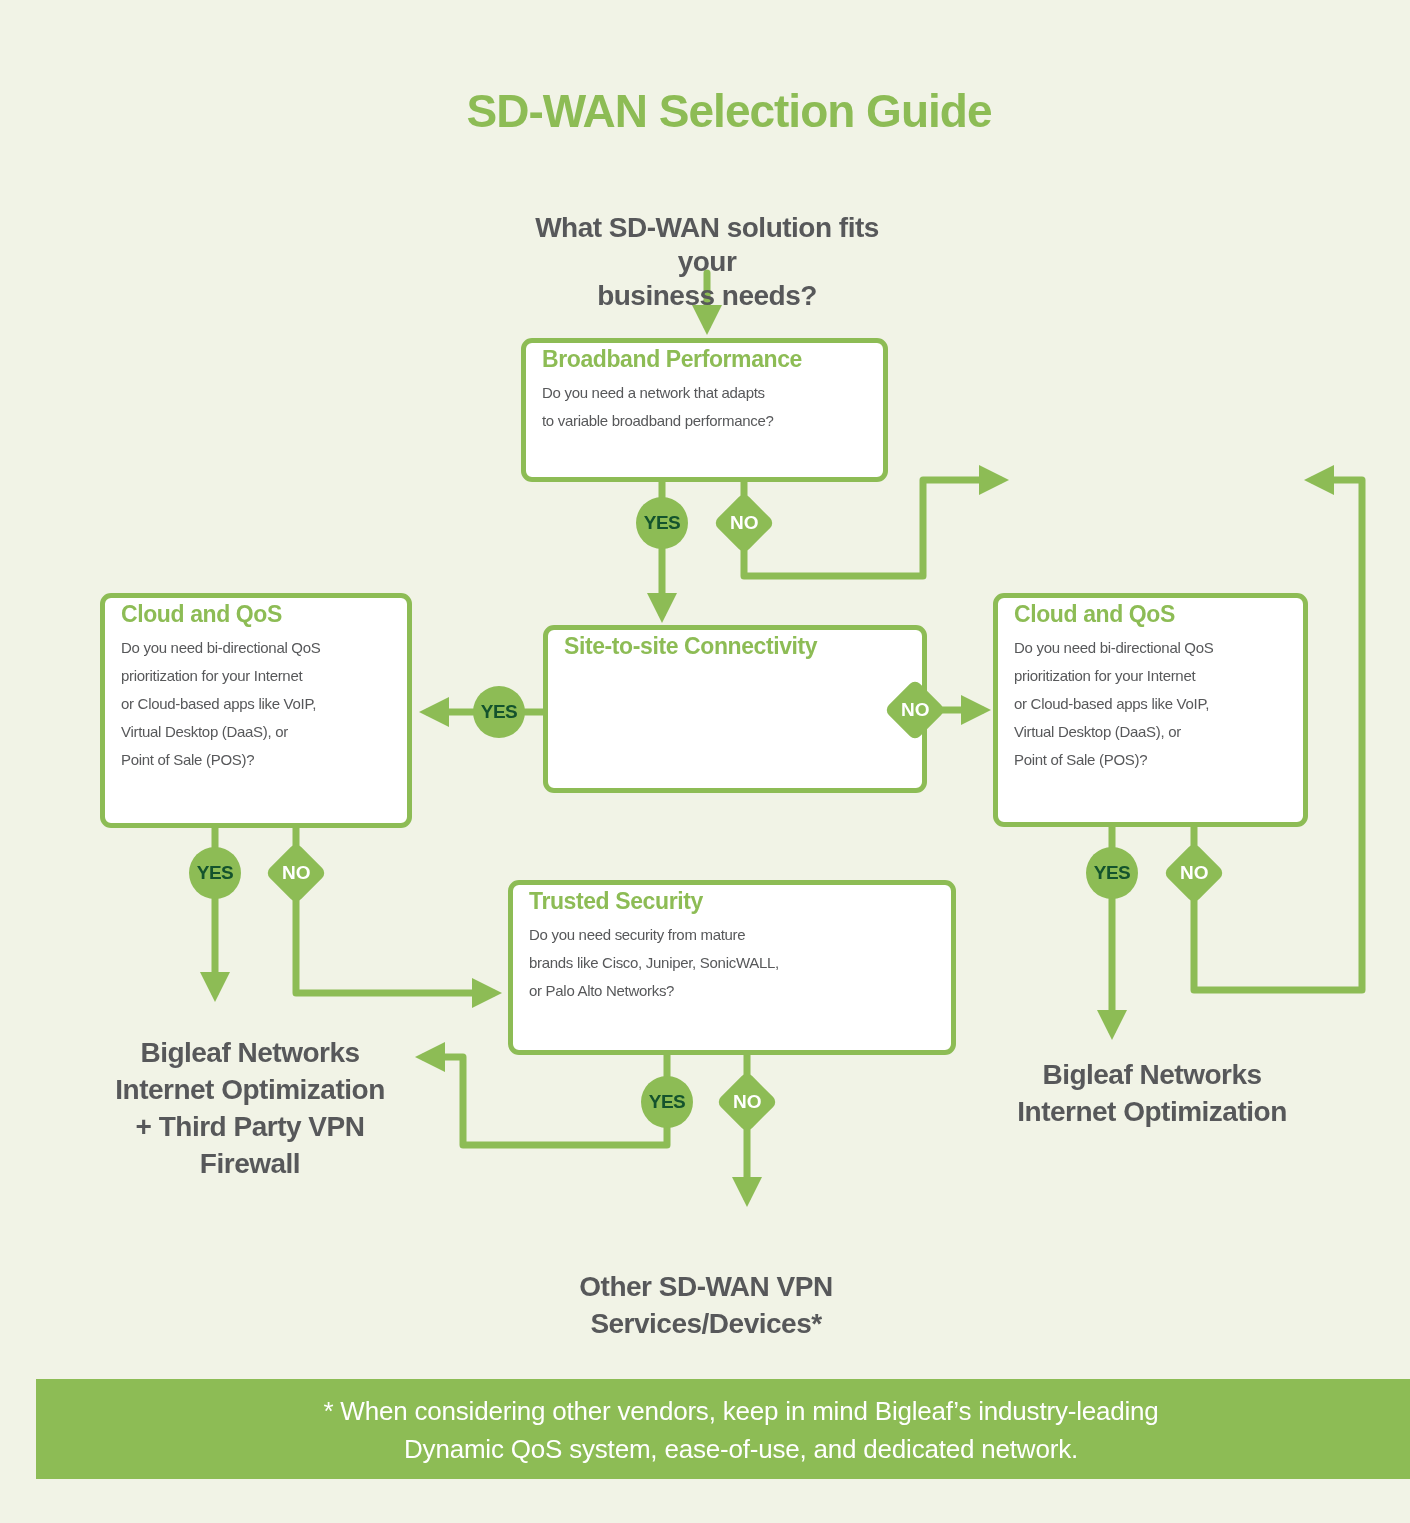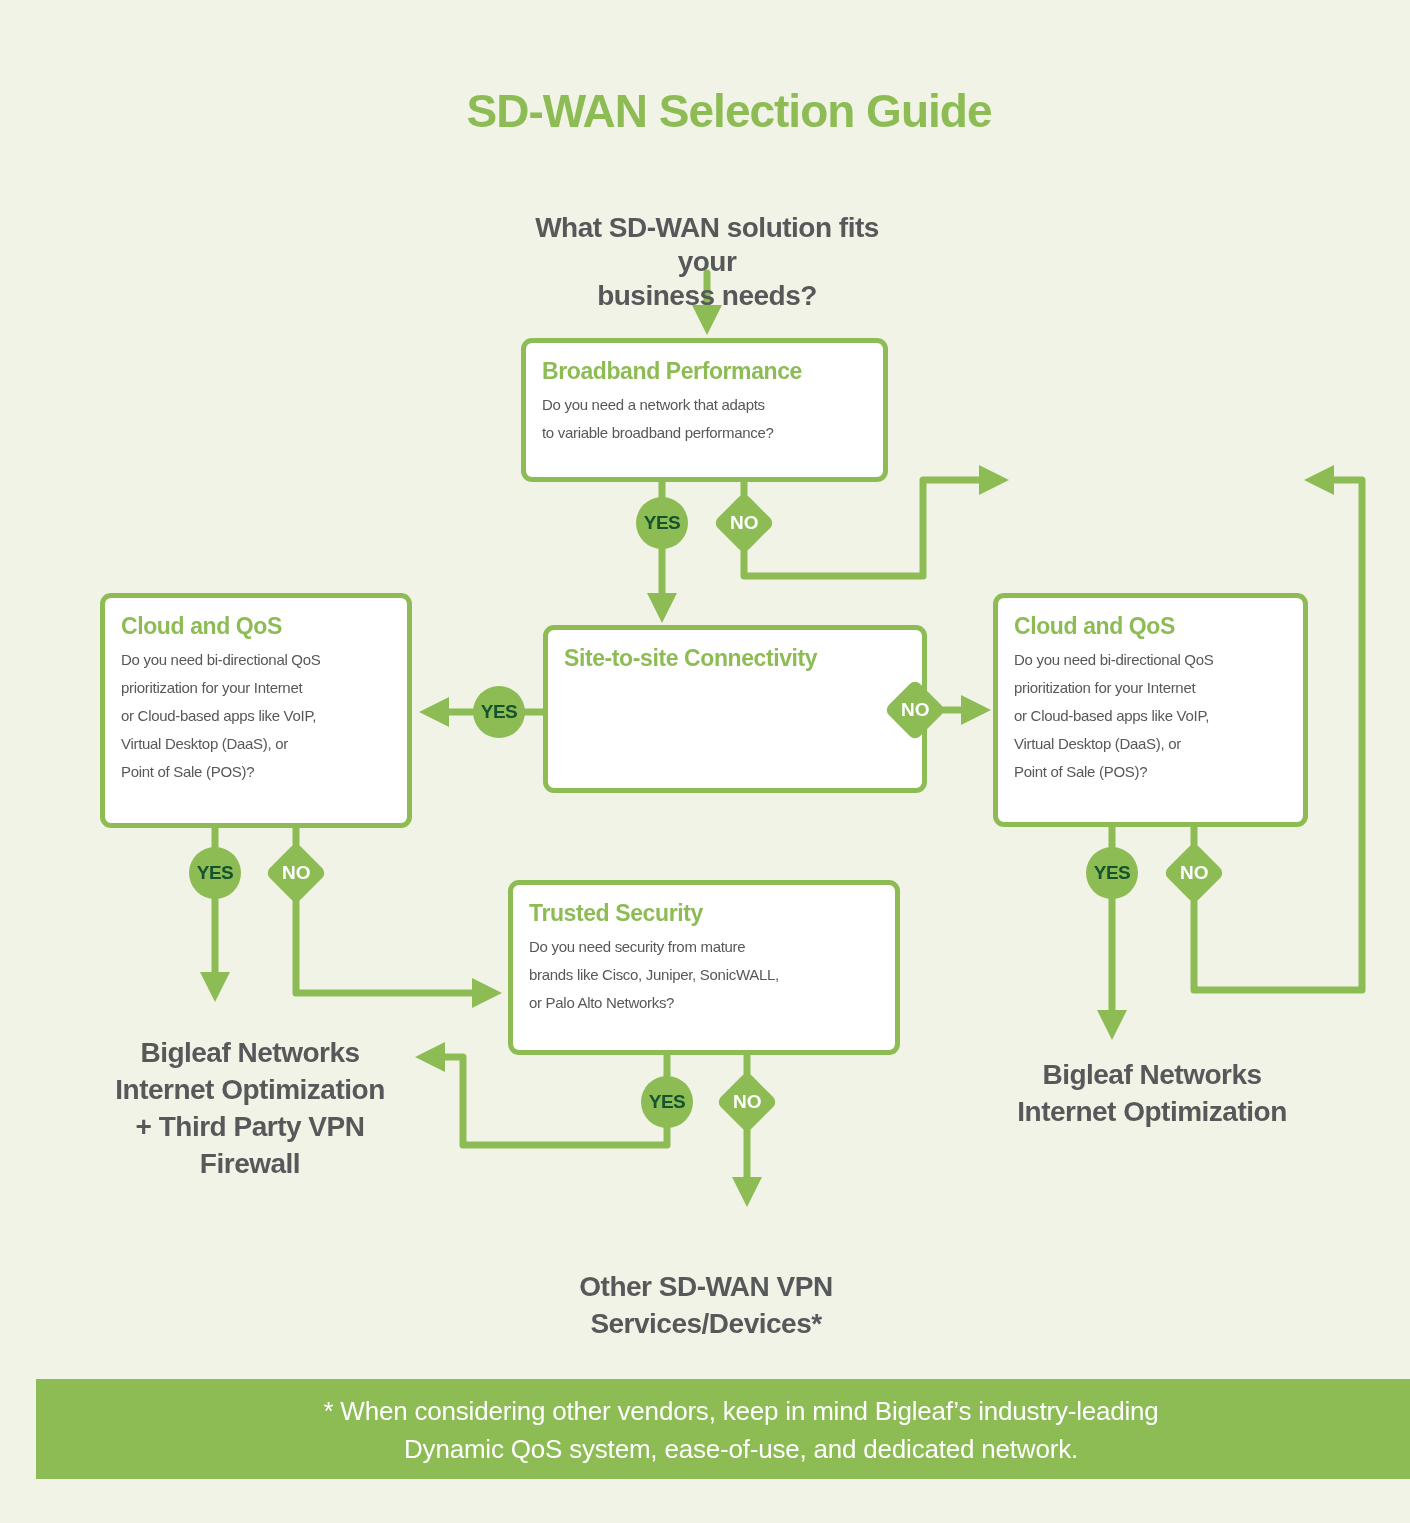--- a/index.html
+++ b/index.html
@@ -21,21 +21,21 @@
     position:absolute;left:0;top:86px;width:1410px;text-align:center;
     color:var(--green);font-size:46px;font-weight:700;letter-spacing:-1px;line-height:1.1;padding-left:24px;
   }
   .intro-question{
     position:absolute;left:507px;top:192px;width:400px;text-align:center;
     color:var(--gray);font-size:28px;font-weight:700;line-height:34px;
     letter-spacing:-0.5px;white-space:pre-line;margin-top:19px;
   }
   .node{
     position:absolute;box-sizing:border-box;background:var(--box-bg);
-    border:5px solid var(--green);border-radius:11px;padding:15px 16px;
+    border:5px solid var(--green);border-radius:11px;padding:3px 16px;
   }
   .node-title{
     color:var(--green);font-size:23px;font-weight:700;letter-spacing:-0.4px;
     margin-bottom:6px;white-space:nowrap;
   }
   .node-body{
     color:var(--gray);font-size:15px;line-height:28px;letter-spacing:-0.3px;
     white-space:pre-line;
   }
   .outcome{
@@ -109,21 +109,21 @@
 
   <div class="node" style="left:993px;top:593px;width:315px;height:234px;">
     <div class="node-title">Cloud and QoS</div>
     <div class="node-body">Do you need bi-directional QoS
 prioritization for your Internet
 or Cloud-based apps like VoIP,
 Virtual Desktop (DaaS), or
 Point of Sale (POS)?</div>
   </div>
 
-  <div class="node" style="left:508px;top:880px;width:392px;height:175px;">
+  <div class="node" style="left:508px;top:880px;width:448px;height:175px;">
     <div class="node-title">Trusted Security</div>
     <div class="node-body">Do you need security from mature
 brands like Cisco, Juniper, SonicWALL,
 or Palo Alto Networks?</div>
   </div>
 
   <div class="yes-badge" style="left:636px;top:497px;">
       <span>YES</span>
     </div>
   <div class="no-badge" style="left:722px;top:501px;">

